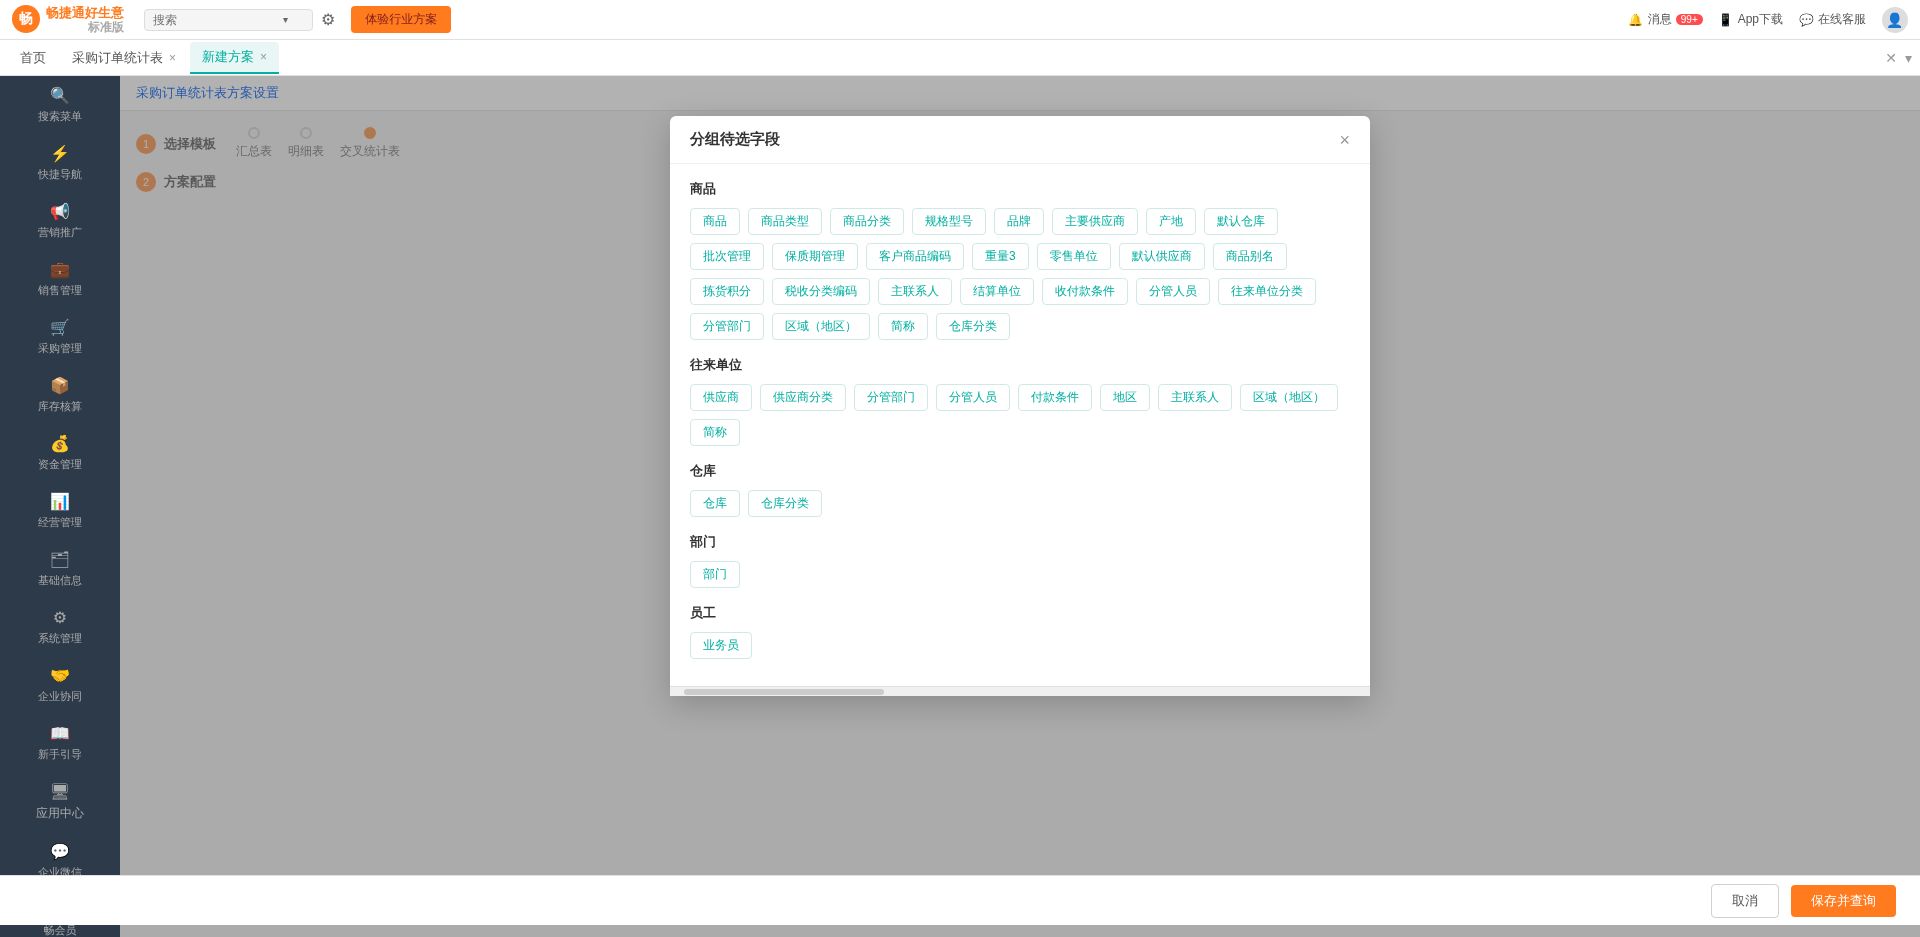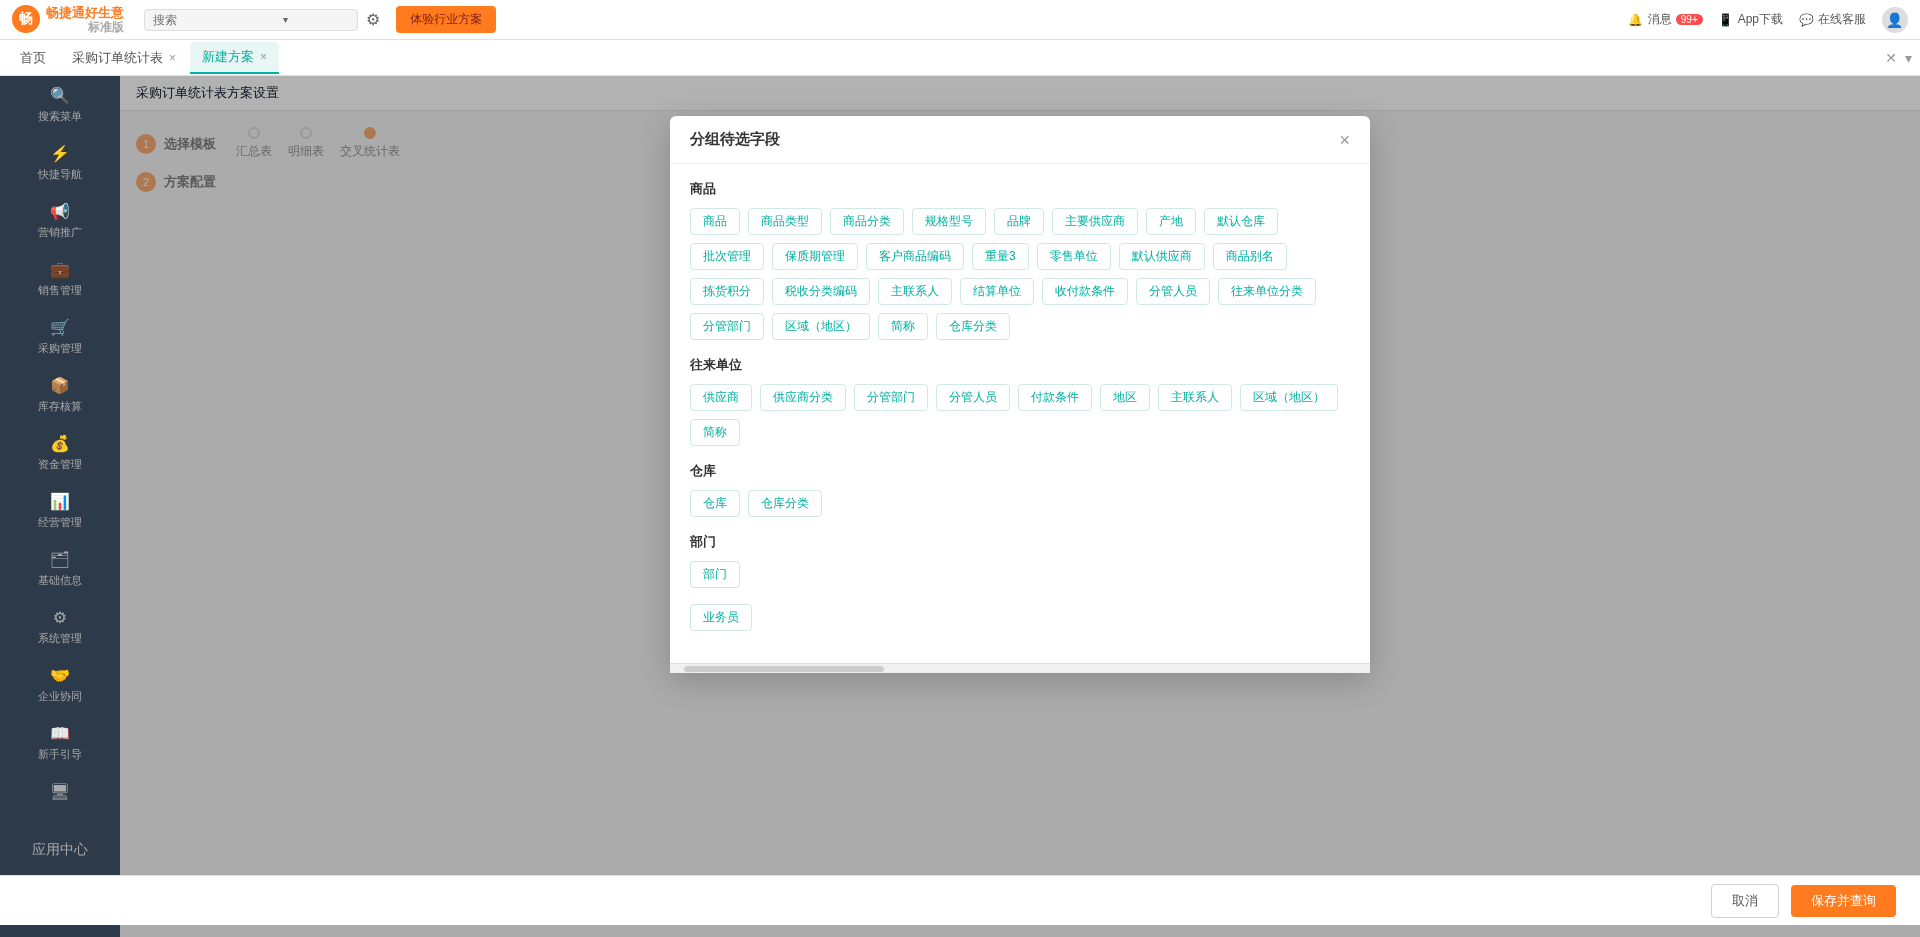--- a/index.html
+++ b/index.html
@@ -4,21 +4,21 @@
   <style>
     * { box-sizing: border-box; margin: 0; padding: 0; }
     body { font-family: 'Microsoft YaHei', Arial, sans-serif; font-size: 13px; background: #f0f0f0; color: #333; overflow: hidden; }
 
     
     .top-bar { height: 40px; background: #fff; display: flex; align-items: center; padding: 0 12px; border-bottom: 1px solid #e0e0e0; position: relative; z-index: 10; }
     .top-bar-logo { display: flex; align-items: center; gap: 6px; width: 120px; }
     .logo-icon { width: 28px; height: 28px; background: #ff7b1e; border-radius: 50%; display: flex; align-items: center; justify-content: center; color: white; font-size: 14px; font-weight: bold; }
     .logo-text { color: #ff7b1e; font-size: 13px; font-weight: bold; line-height: 1.2; }
     .top-search { flex: 1; display: flex; align-items: center; gap: 8px; padding: 0 12px; }
-    .search-box { display: flex; align-items: center; border: 1px solid #ddd; border-radius: 4px; padding: 3px 8px; width: 214px; background: #f5f5f5; }
+    .search-box { display: flex; align-items: center; border: 1px solid #ddd; border-radius: 4px; padding: 3px 8px; width: 169px; background: #f5f5f5; }
     .search-box input { border: none; background: transparent; outline: none; font-size: 12px; width: 130px; }
     .search-dropdown { color: #666; font-size: 10px; cursor: pointer; }
     .top-btn-experience { background: #ff7b1e; color: #7f1d1d; border: none; border-radius: 4px; padding: 5px 14px; font-size: 12px; cursor: pointer; }
     .settings-icon { color: #666; cursor: pointer; font-size: 16px; margin-right: 8px; }
     .top-right { display: flex; align-items: center; gap: 16px; margin-left: auto; }
     .top-right-item { display: flex; align-items: center; gap: 4px; color: #555; font-size: 12px; cursor: pointer; }
     .badge { background: #ff4d4f; color: white; border-radius: 10px; padding: 0 5px; font-size: 10px; min-width: 18px; text-align: center; }
     .avatar { width: 26px; height: 26px; border-radius: 50%; background: #ddd; display: flex; align-items: center; justify-content: center; color: #999; font-size: 14px; }
 
     
@@ -31,21 +31,21 @@
     
     .main-layout { display: flex; height: calc(100vh - 76px); }
 
     
     .sidebar { width: 120px; background: #2d3a4a; color: #ccc; display: flex; flex-direction: column; }
     .sidebar-item { display: flex; flex-direction: column; align-items: center; padding: 10px 4px; gap: 4px; cursor: pointer; font-size: 11px; color: #aaa; }
     .sidebar-icon { font-size: 16px; }
 
     
     .content { flex: 1; background: #f5f5f5; overflow: hidden; position: relative; }
-    .content-header { background: #fff; padding: 8px 16px; font-size: 13px; color: #0f172a; border-bottom: 1px solid #e8e8e8; }
+    .content-header { background: #fff; padding: 8px 16px; font-size: 13px; color: #3b82f6; border-bottom: 1px solid #e8e8e8; }
 
     
     .overlay { position: absolute; top: 0; left: 0; right: 0; bottom: 0; background: rgba(0,0,0,0.3); z-index: 100; display: flex; align-items: flex-start; justify-content: center; padding-top: 40px; }
 
     
     .modal { background: #fff; border-radius: 6px; width: 700px; max-height: 580px; display: flex; flex-direction: column; box-shadow: 0 8px 32px rgba(0,0,0,0.2); }
     .modal-header { display: flex; align-items: center; justify-content: space-between; padding: 14px 20px; border-bottom: 1px solid #f0f0f0; }
     .modal-title { font-size: 15px; font-weight: bold; color: #333; }
     .modal-close { cursor: pointer; color: #999; font-size: 18px; line-height: 1; }
     .modal-body { overflow-y: auto; padding: 16px 20px; flex: 1; }
@@ -176,21 +176,21 @@
         <div class="sidebar-item">
           <span class="sidebar-icon">🤝</span>
           <span style="font-size:11px;">企业协同</span>
         </div>
         <div class="sidebar-item">
           <span class="sidebar-icon">📖</span>
           <span style="font-size:11px;">新手引导</span>
         </div>
         <div class="sidebar-item">
           <span class="sidebar-icon">🖥</span>
-          <span style="font-size:14px;margin-top:36px;">应用中心</span>
+          <span style="font-size:12px;">应用中心</span>
         </div>
         <div class="sidebar-item">
           <span class="sidebar-icon">💬</span>
           <span style="font-size:11px;">企业微信</span>
         </div>
         <div class="sidebar-item">
           <span class="sidebar-icon">👑</span>
           <span style="font-size:11px;">畅会员</span>
         </div>
       </div>
@@ -288,20 +288,21 @@
                 <div class="field-tag">仓库分类</div>
               </div>
             </div>
             <div class="field-group">
               <div class="field-group-title">部门</div>
               <div class="field-list">
                 <div class="field-tag">部门</div>
               </div>
             </div>
             <div class="field-group">
+              <div class="field-group-title">员工</div>
               <div class="field-list">
                 <div class="field-tag">业务员</div>
               </div>
             </div>
           </div>
 
         <div class="h-scrollbar">
           <div class="h-scrollbar-thumb"></div>
         </div>
       </div>

